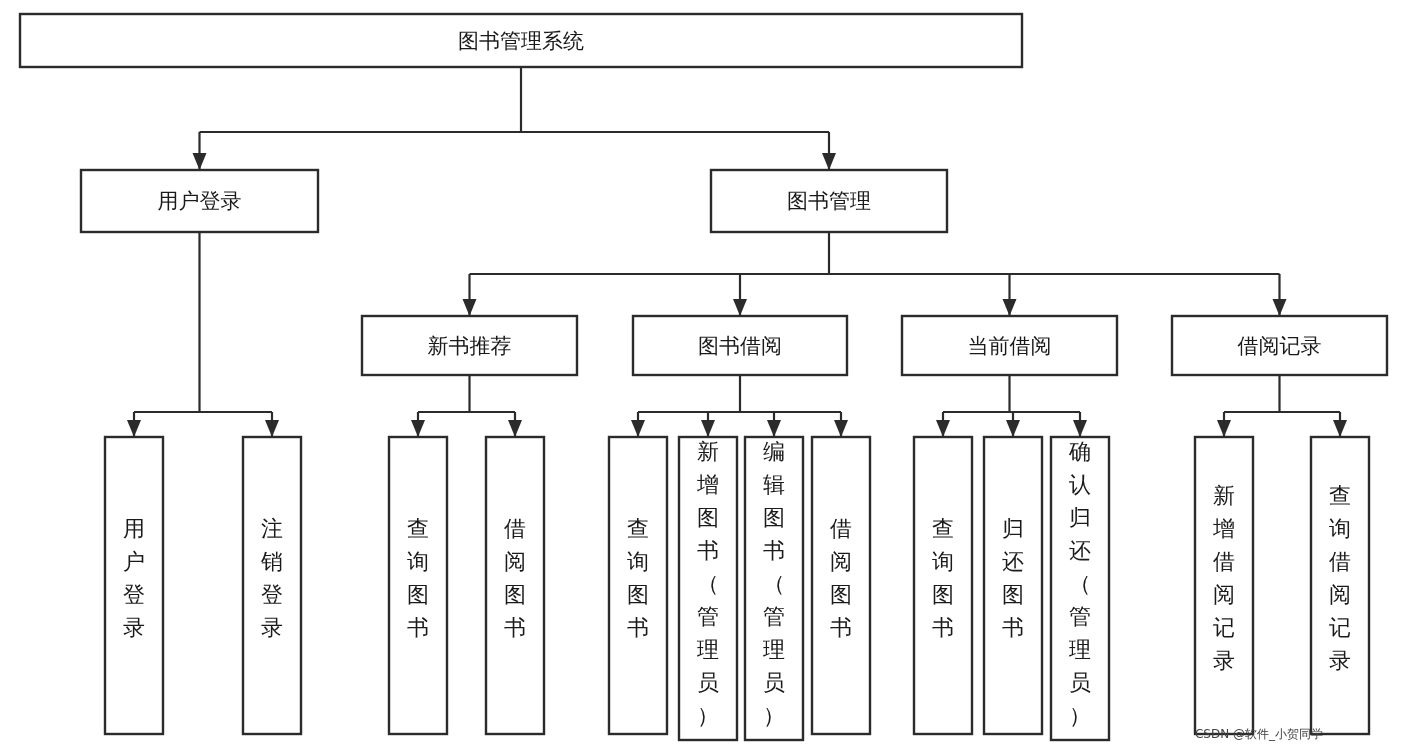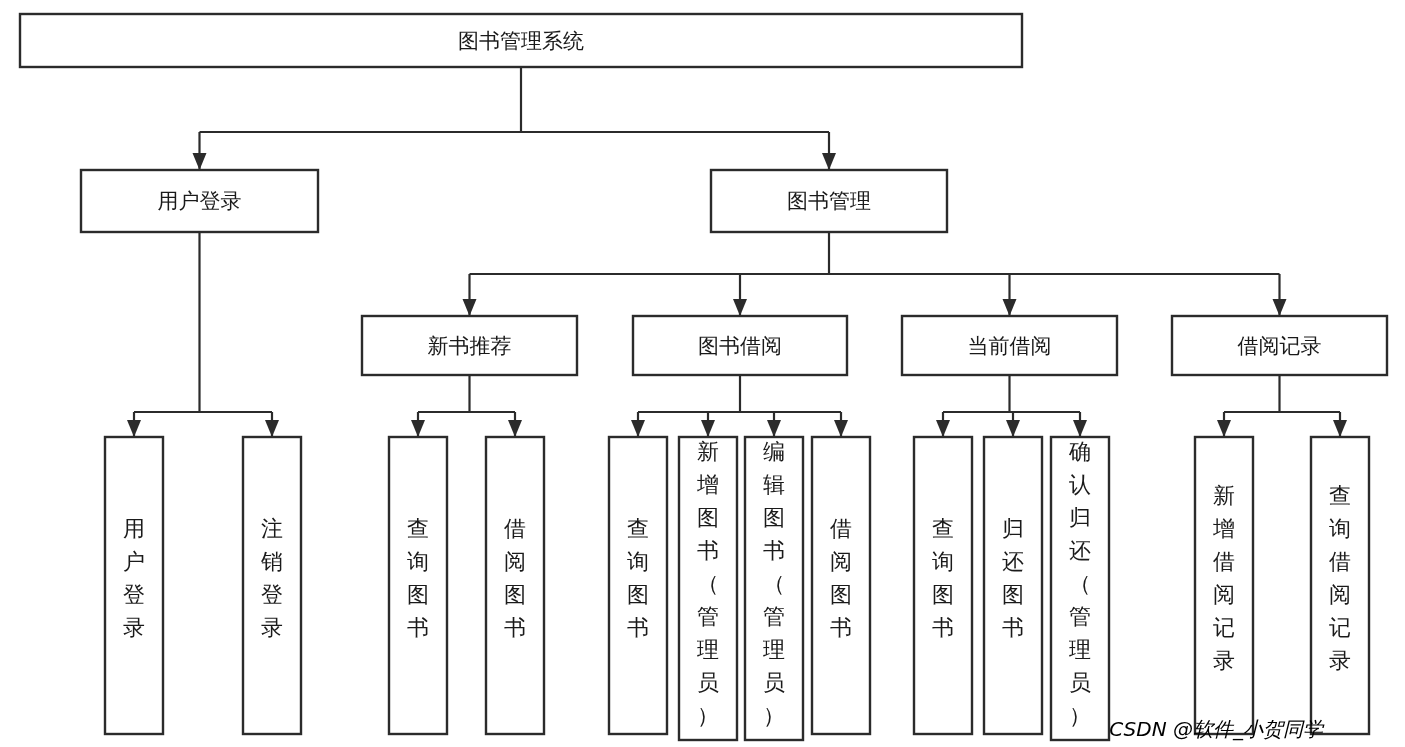--- a/index.html
+++ b/index.html
@@ -44,25 +44,24 @@
   }
   .arrow-head {
     fill: #2b2b2b;
     stroke: none;
   }
   .watermark {
     position: absolute;
     right: 8px;
     bottom: 4px;
     font-family: "DejaVu Sans", "Liberation Sans", sans-serif;
-    font-size: 20px;
-    color: #000000;
+    font-size: 12px;
+    color: #404040;
     white-space: nowrap;
     user-select: none;
-    font-style: italic;
   }
 </style>
 </head>
 <body>
 
 <div id="diagram-root">
   <svg id="tree-svg" viewBox="0 0 1405 747">
     <g id="edges-layer">
         <polyline class="edge" points="521,67 521,132"></polyline>
         <polyline class="edge" points="199.5,132 829,132"></polyline>

